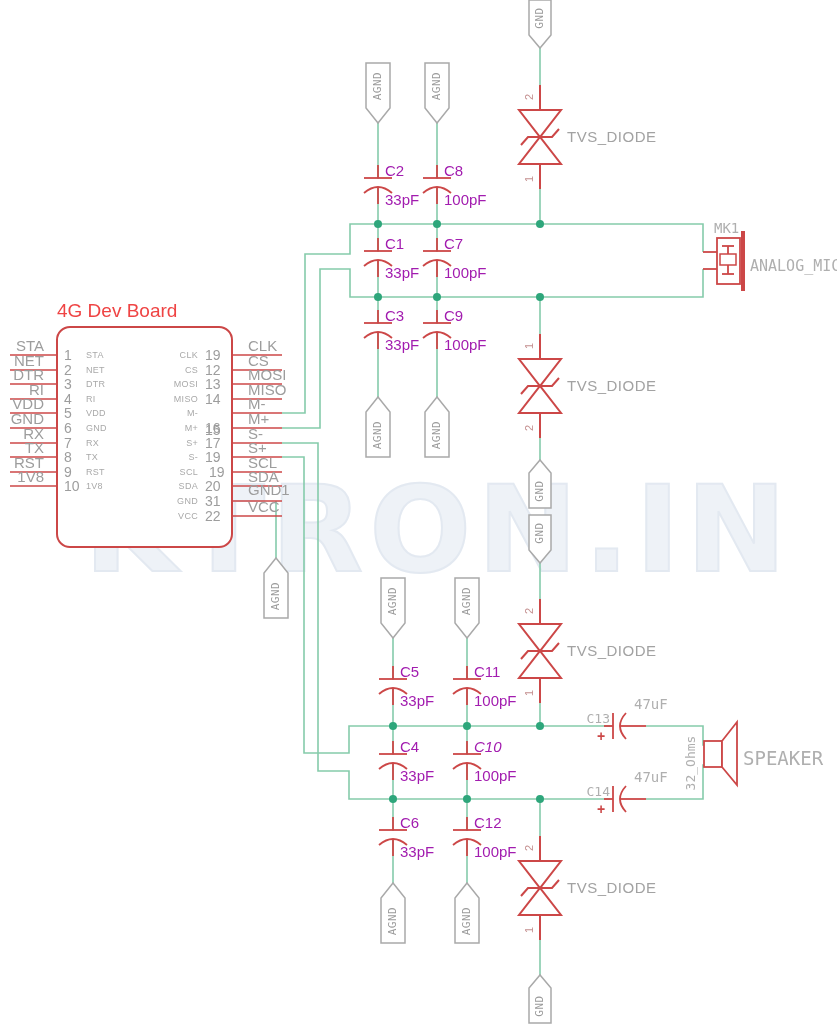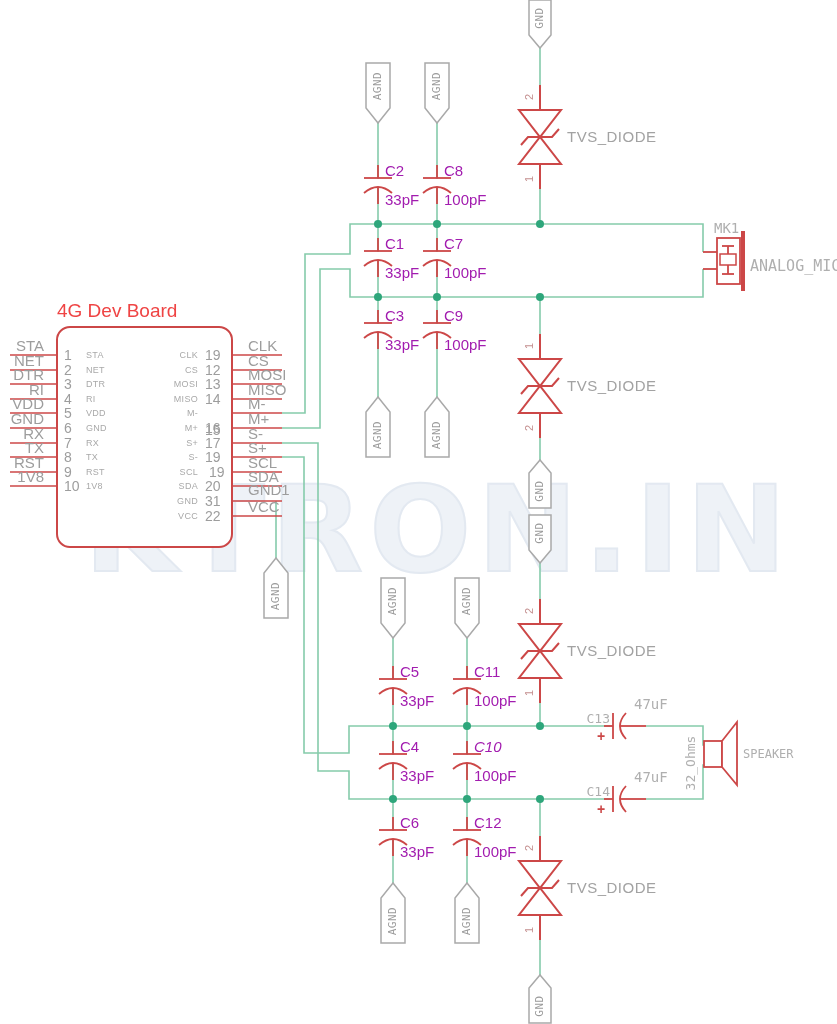--- a/index.html
+++ b/index.html
@@ -325,16 +325,16 @@
   <div class="t flagtxt rot" style="left:348px;top:426px;">AGND</div>
   <div class="t flagtxt rot" style="left:407px;top:426px;">AGND</div>
   <div class="t flagtxt rot" style="left:246px;top:587px;">AGND</div>
   <div class="t flagtxt rot" style="left:363px;top:592px;">AGND</div>
   <div class="t flagtxt rot" style="left:437px;top:592px;">AGND</div>
   <div class="t flagtxt rot" style="left:363px;top:912px;">AGND</div>
   <div class="t flagtxt rot" style="left:437px;top:912px;">AGND</div>
 
   <div class="t mono" style="left:714px;top:220px;font-size:14px;">MK1</div>
   <div class="t mono" style="left:750px;top:257px;font-size:15px;">ANALOG_MIC</div>
-  <div class="t mono" style="left:743px;top:747px;font-size:12px;">SPEAKER</div>
+  <div class="t mono" style="left:743px;top:747px;font-size:19px;">SPEAKER</div>
   <div class="t mono rot" style="left:651px;top:754px;width:80px;height:18px;line-height:18px;font-size:13px;">32_Ohms</div>
 
 </div>
 
 </body></html>

